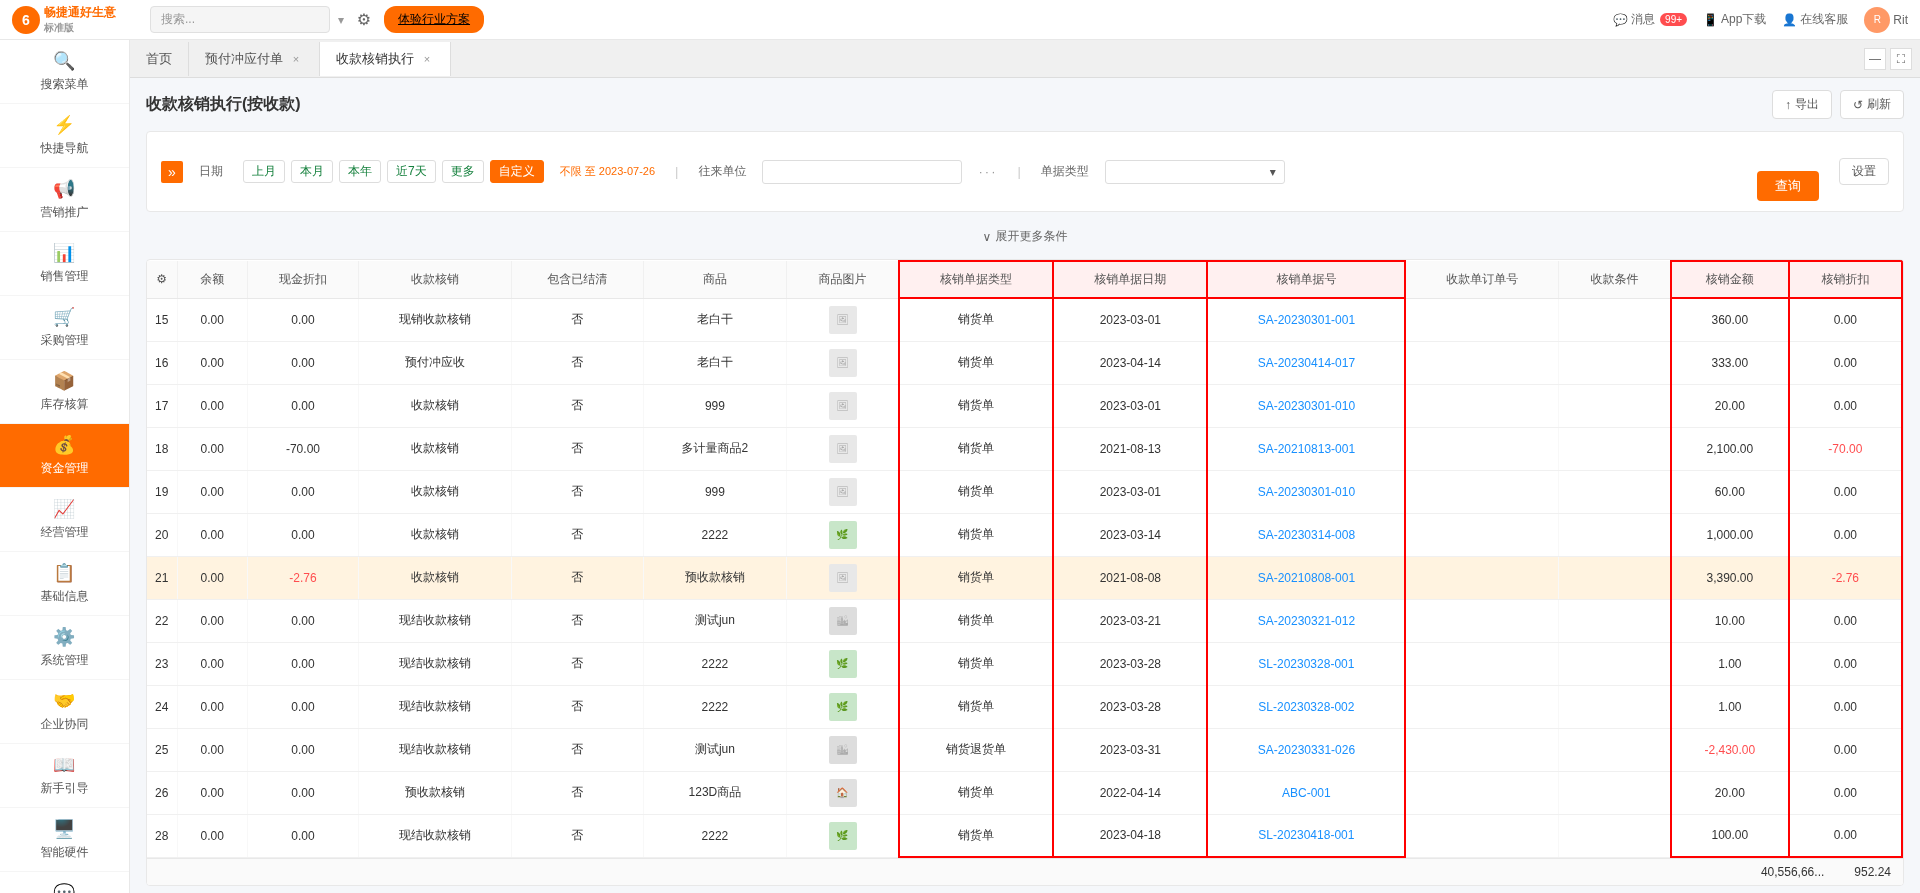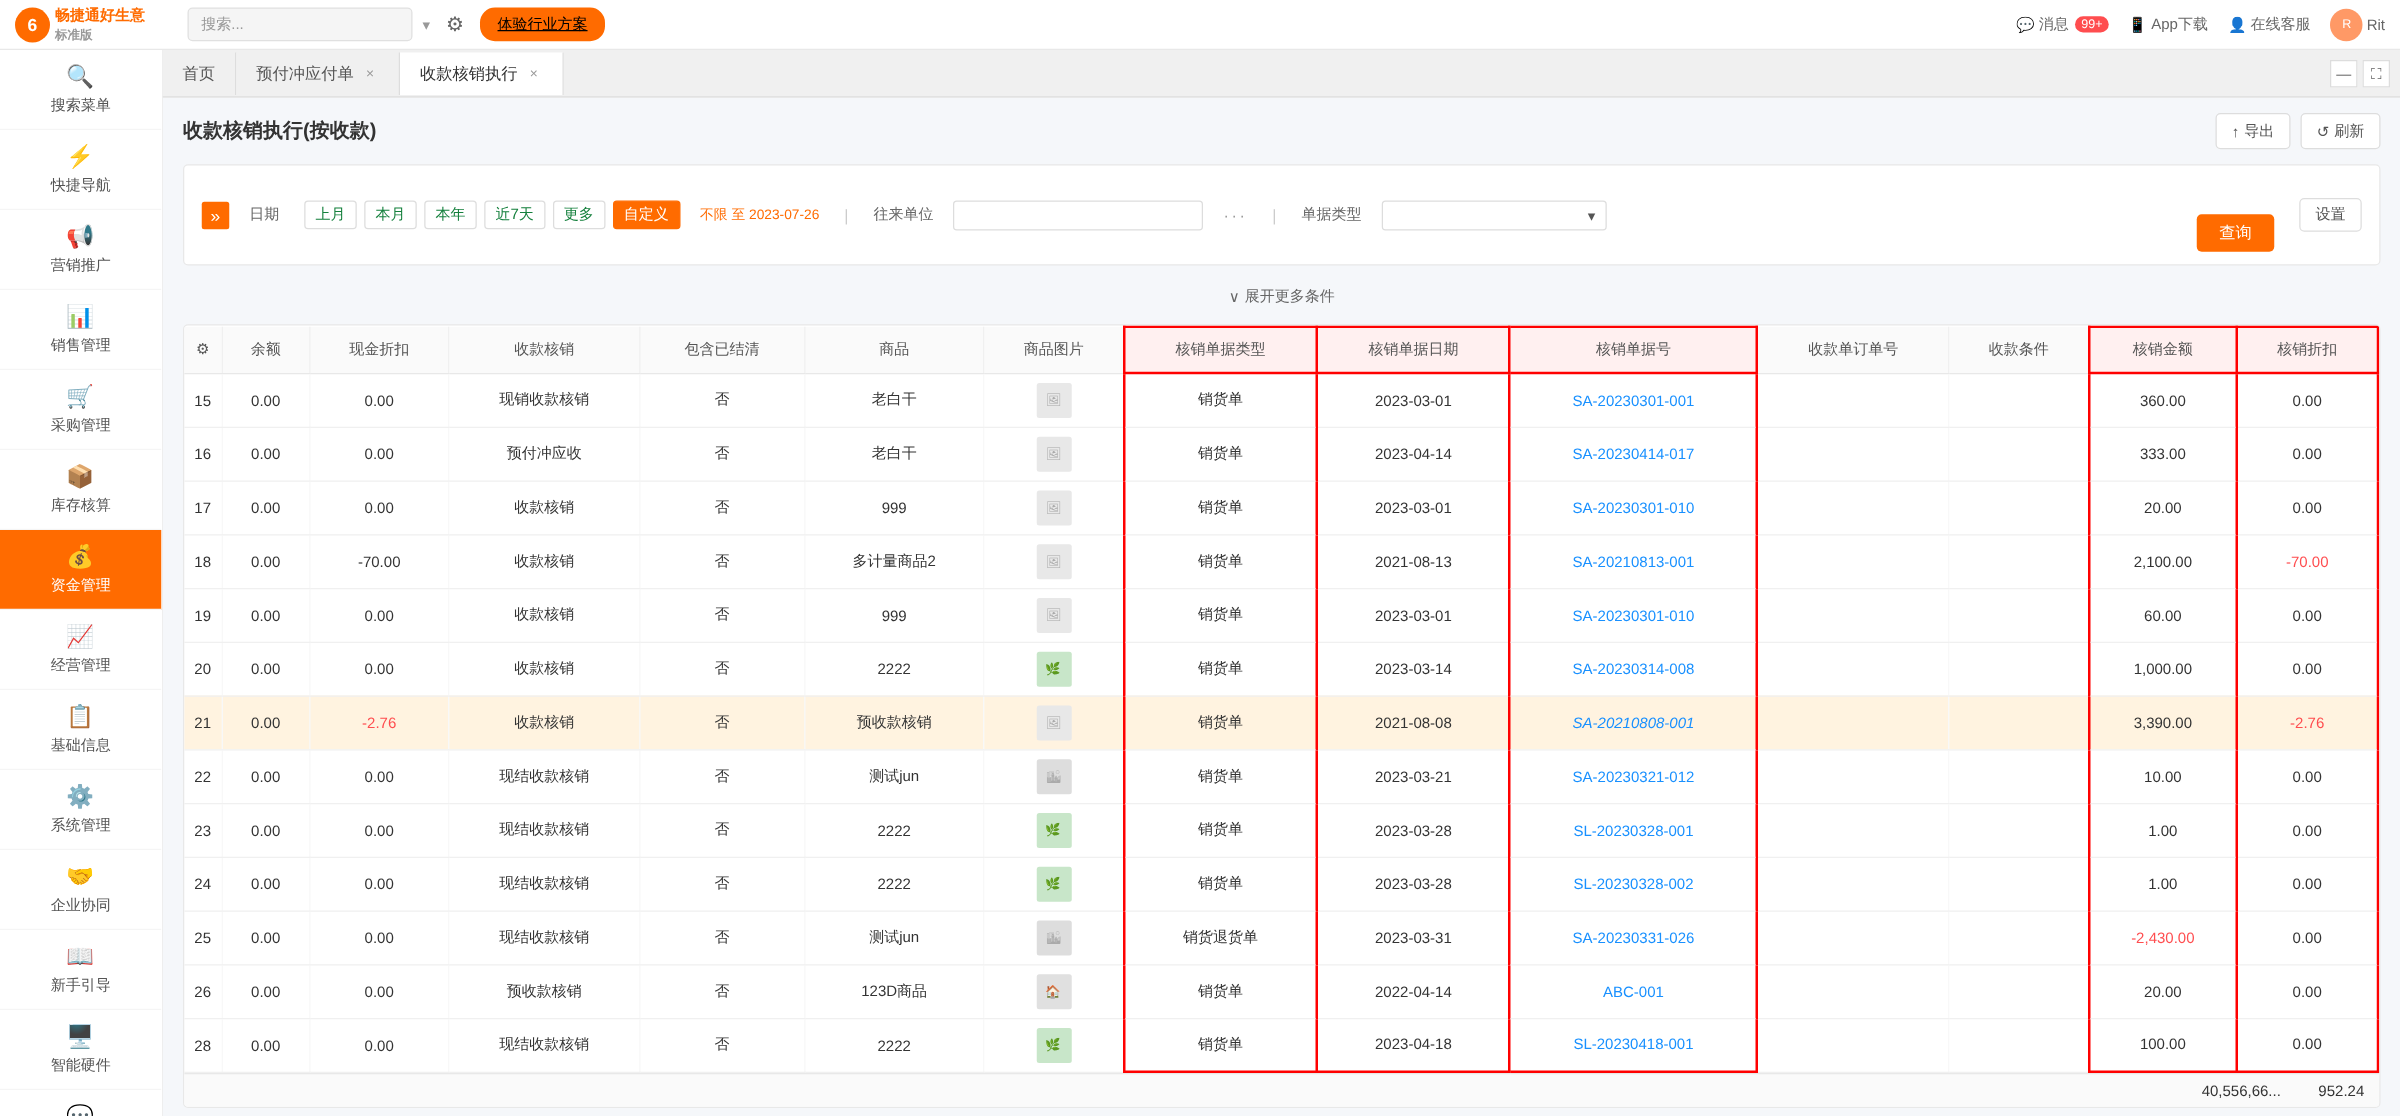--- a/index.html
+++ b/index.html
@@ -505,21 +505,21 @@
               <tr class="highlighted">
     <td>21</td>
     <td>0.00</td>
     <td class="negative">-2.76</td>
     <td>收款核销</td>
     <td>否</td>
     <td>预收款核销</td>
     <td><div class="img-placeholder">🖼</div></td>
     <td style="border-left:2px solid red;border-right:2px solid red;">销货单</td>
     <td style="border-left:2px solid red;border-right:2px solid red;">2021-08-08</td>
-    <td style="border-left:2px solid red;border-right:2px solid red;font-style:italic;"><a class="link-text">SA-20210808-001</a></td>
+    <td style="border-left:2px solid red;border-right:2px solid red;"><a class="link-text">SA-20210808-001</a></td>
     <td></td>
     <td></td>
     <td class="" style="border-left:2px solid red;border-right:2px solid red;">3,390.00</td>
     <td class="negative" style="border-left:2px solid red;border-right:2px solid red;">-2.76</td>
   </tr>
               <tr>
     <td>22</td>
     <td>0.00</td>
     <td class="">0.00</td>
     <td>现结收款核销</td>

